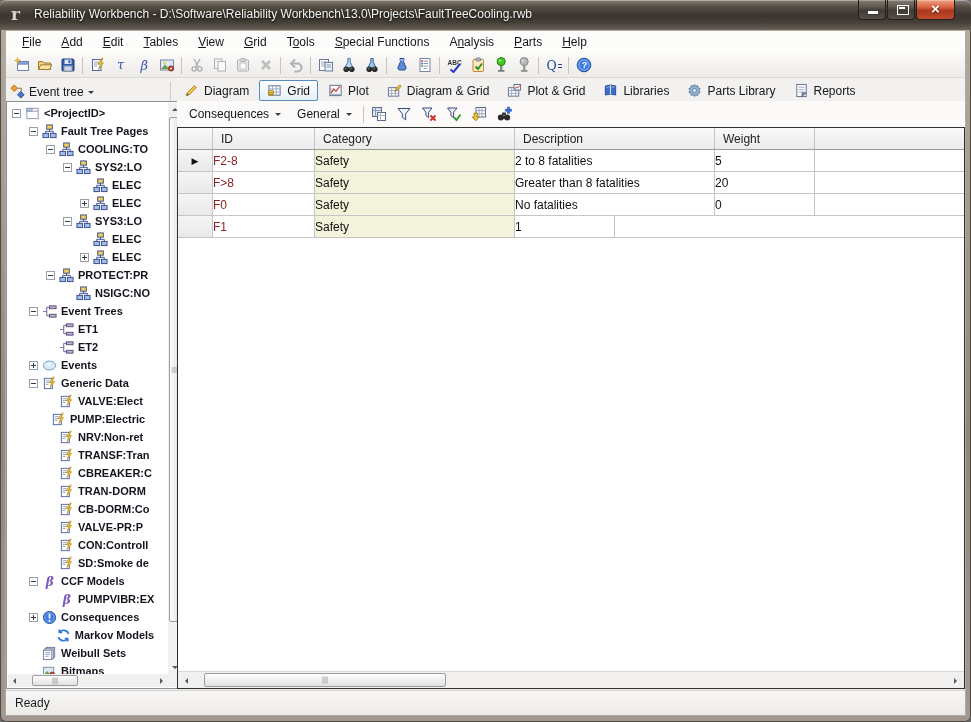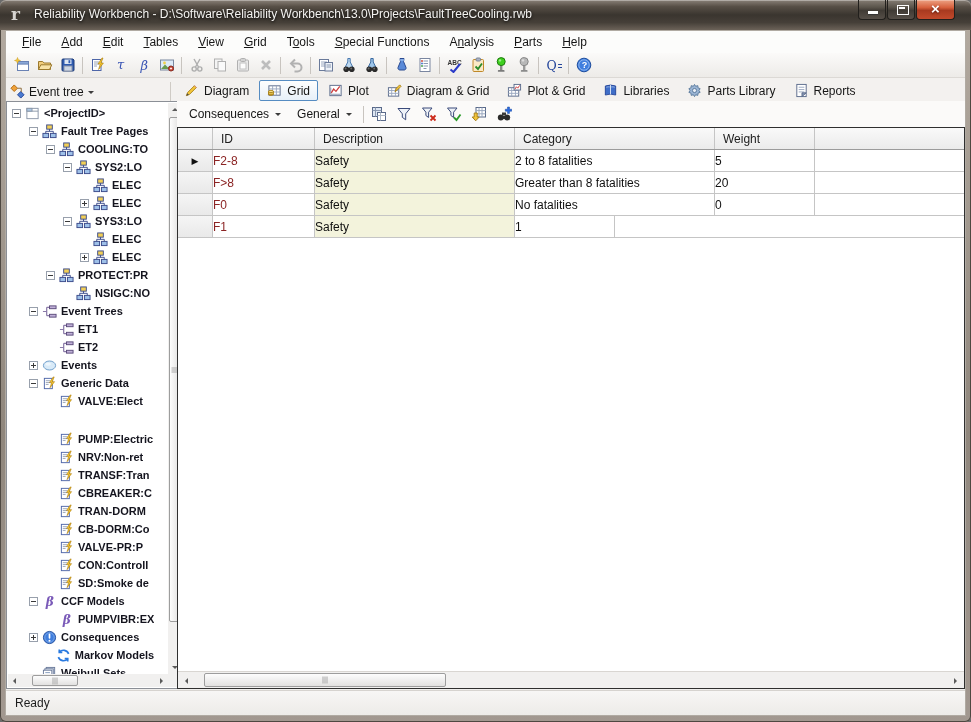--- a/index.html
+++ b/index.html
@@ -661,21 +661,21 @@
           <span class="exp"></span>
           <span class="icn tree-icn">
             <svg viewBox="0 0 16 16" width="15" height="15">
               <rect x="2.5" y="2.5" width="8.5" height="11" fill="#fff" stroke="#4e66a8"></rect>
               <path d="M4 5h5M4 7h5M4 9h3" stroke="#9aa4b8" fill="none"></path>
               <path d="M12 1 L8 7 h2.2 L8.6 12.5 13.4 6 h-2.4 L13 1 Z" fill="#f6c62e" stroke="#a8780a" stroke-width="0.6"></path>
             </svg>
           </span>
           <span class="tree-label">VALVE:Elect</span>
         </div>
-        <div class="tree-row" style="padding-left: 38px; margin-top: 20px;">
+        <div class="tree-row" style="padding-left: 30px;">
           <span class="exp"></span>
           <span class="icn tree-icn">
             <svg viewBox="0 0 16 16" width="15" height="15">
               <rect x="2.5" y="2.5" width="8.5" height="11" fill="#fff" stroke="#4e66a8"></rect>
               <path d="M4 5h5M4 7h5M4 9h3" stroke="#9aa4b8" fill="none"></path>
               <path d="M12 1 L8 7 h2.2 L8.6 12.5 13.4 6 h-2.4 L13 1 Z" fill="#f6c62e" stroke="#a8780a" stroke-width="0.6"></path>
             </svg>
           </span>
           <span class="tree-label">PUMP:Electric</span>
         </div>
@@ -930,22 +930,22 @@
                 <path d="M11.5 1 h2 v2.2 h2.2 v2 h-2.2 v2.2 h-2 V5.2 h-2.2 v-2 h2.2 z" fill="#2a6ae0" stroke="#1a4aa0" stroke-width="0.5"></path>
               </svg>
             </span>
           </span>
         </div>
     </div>
     <div class="grid-frame">
       <div class="grid-header">
         <div class="g-h w-sel"></div>
         <div class="g-h w-id">ID</div>
+        <div class="g-h w-cat">Category</div>
         <div class="g-h w-desc">Description</div>
-        <div class="g-h w-cat">Category</div>
         <div class="g-h w-wt">Weight</div>
       </div>
       <div id="grid-rows">
           <div class="g-row">
             <div class="g-cell g-sel w-sel">
               <span class="cur-arrow">▶</span>
             </div>
             <div class="g-cell g-id w-id">F2-8</div>
             <div class="g-cell g-cat w-cat">Safety</div>
             <div class="g-cell w-desc">2 to 8 fatalities</div>

